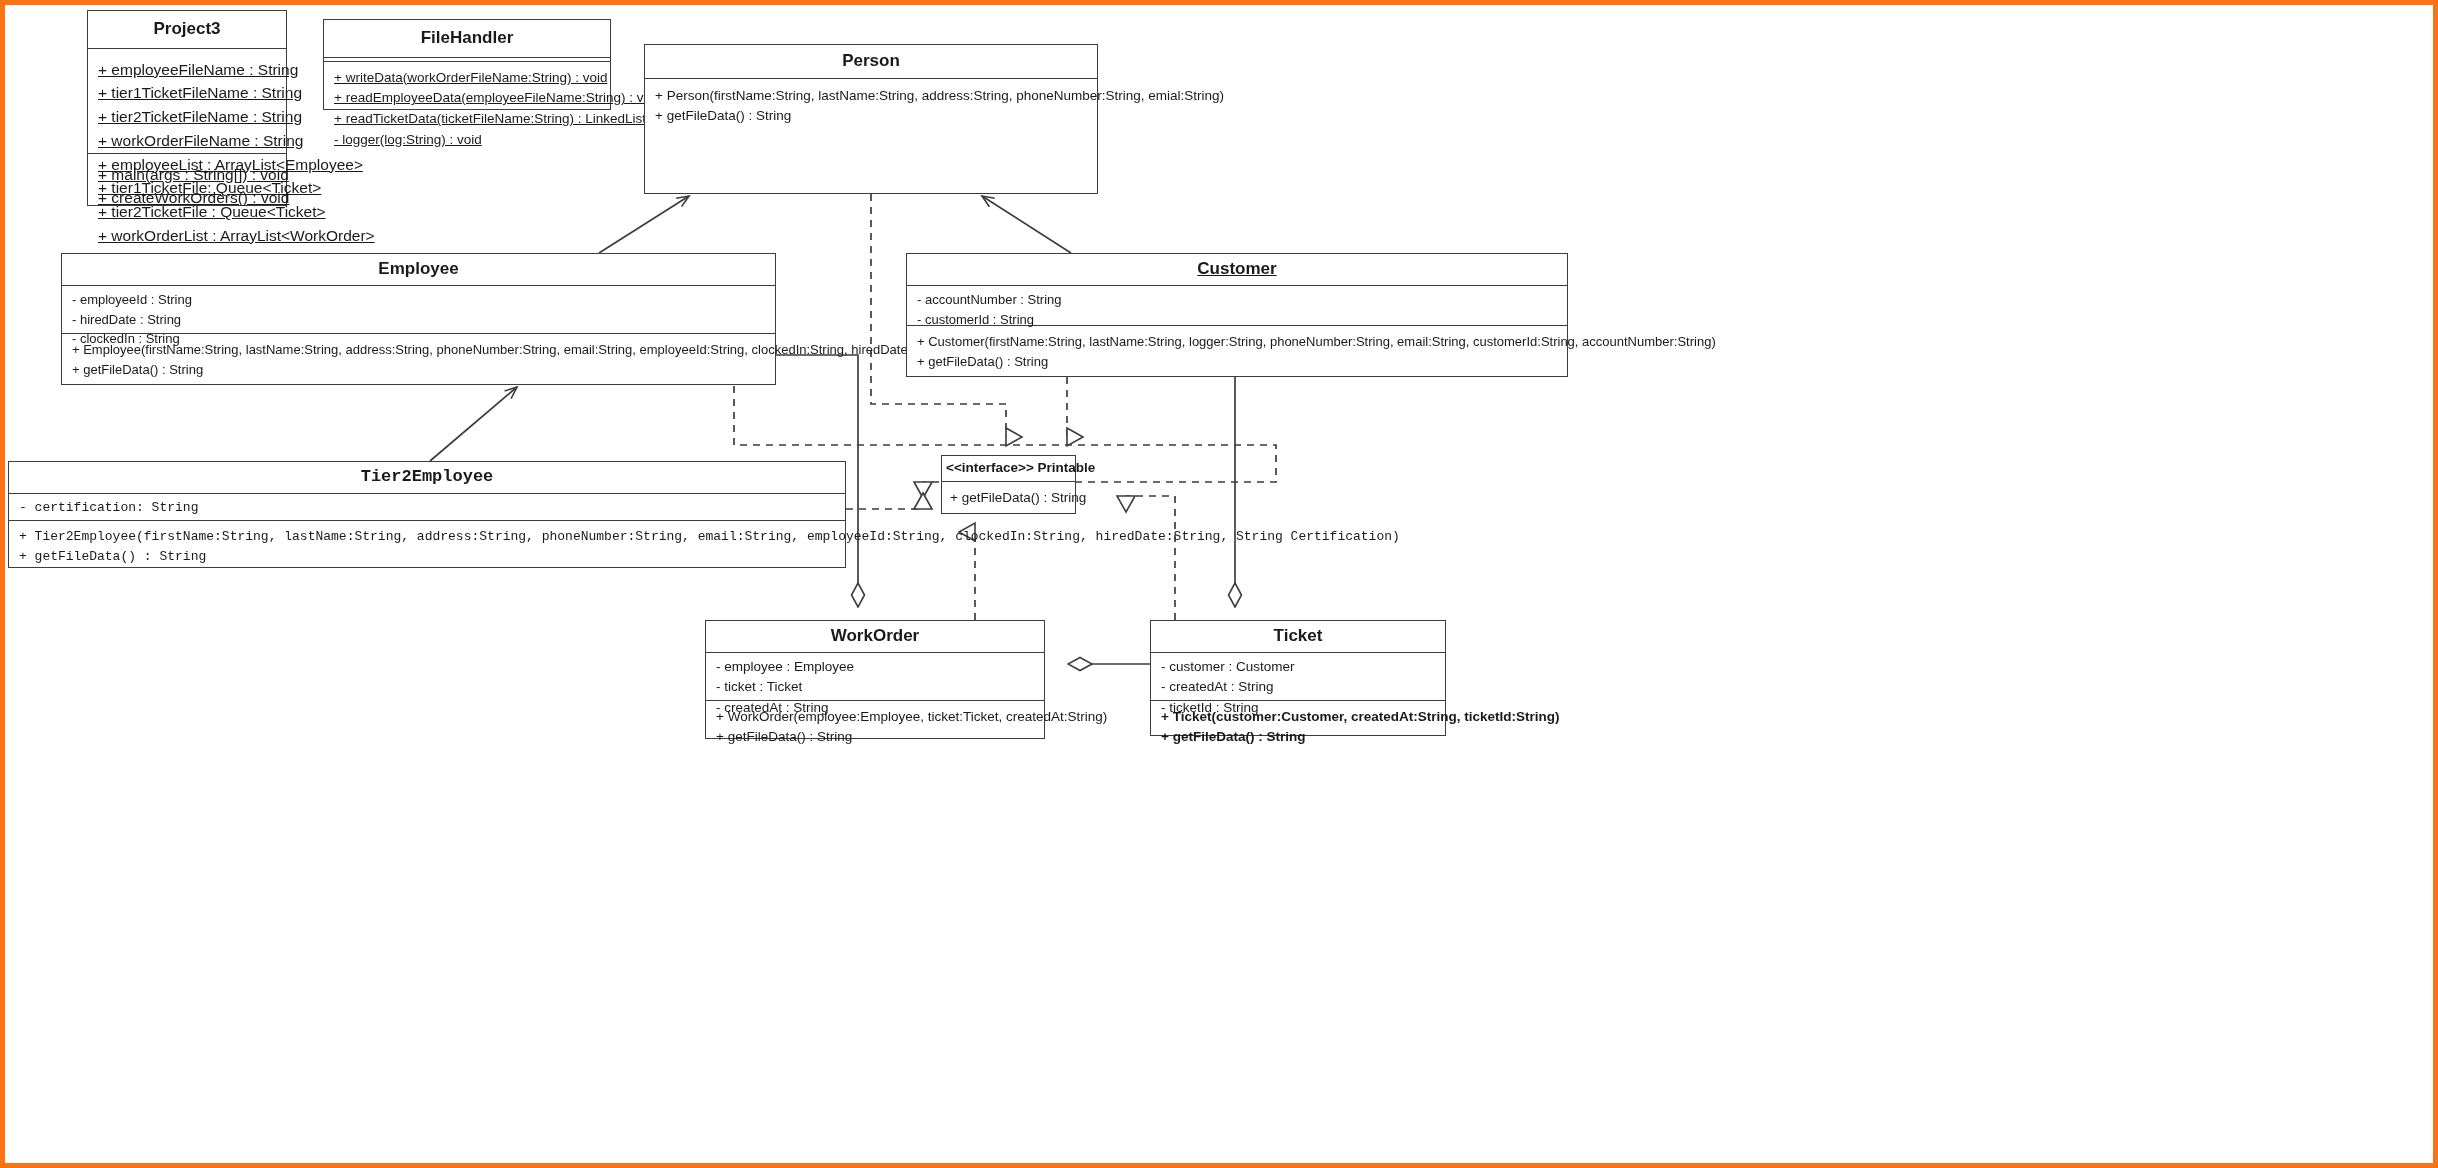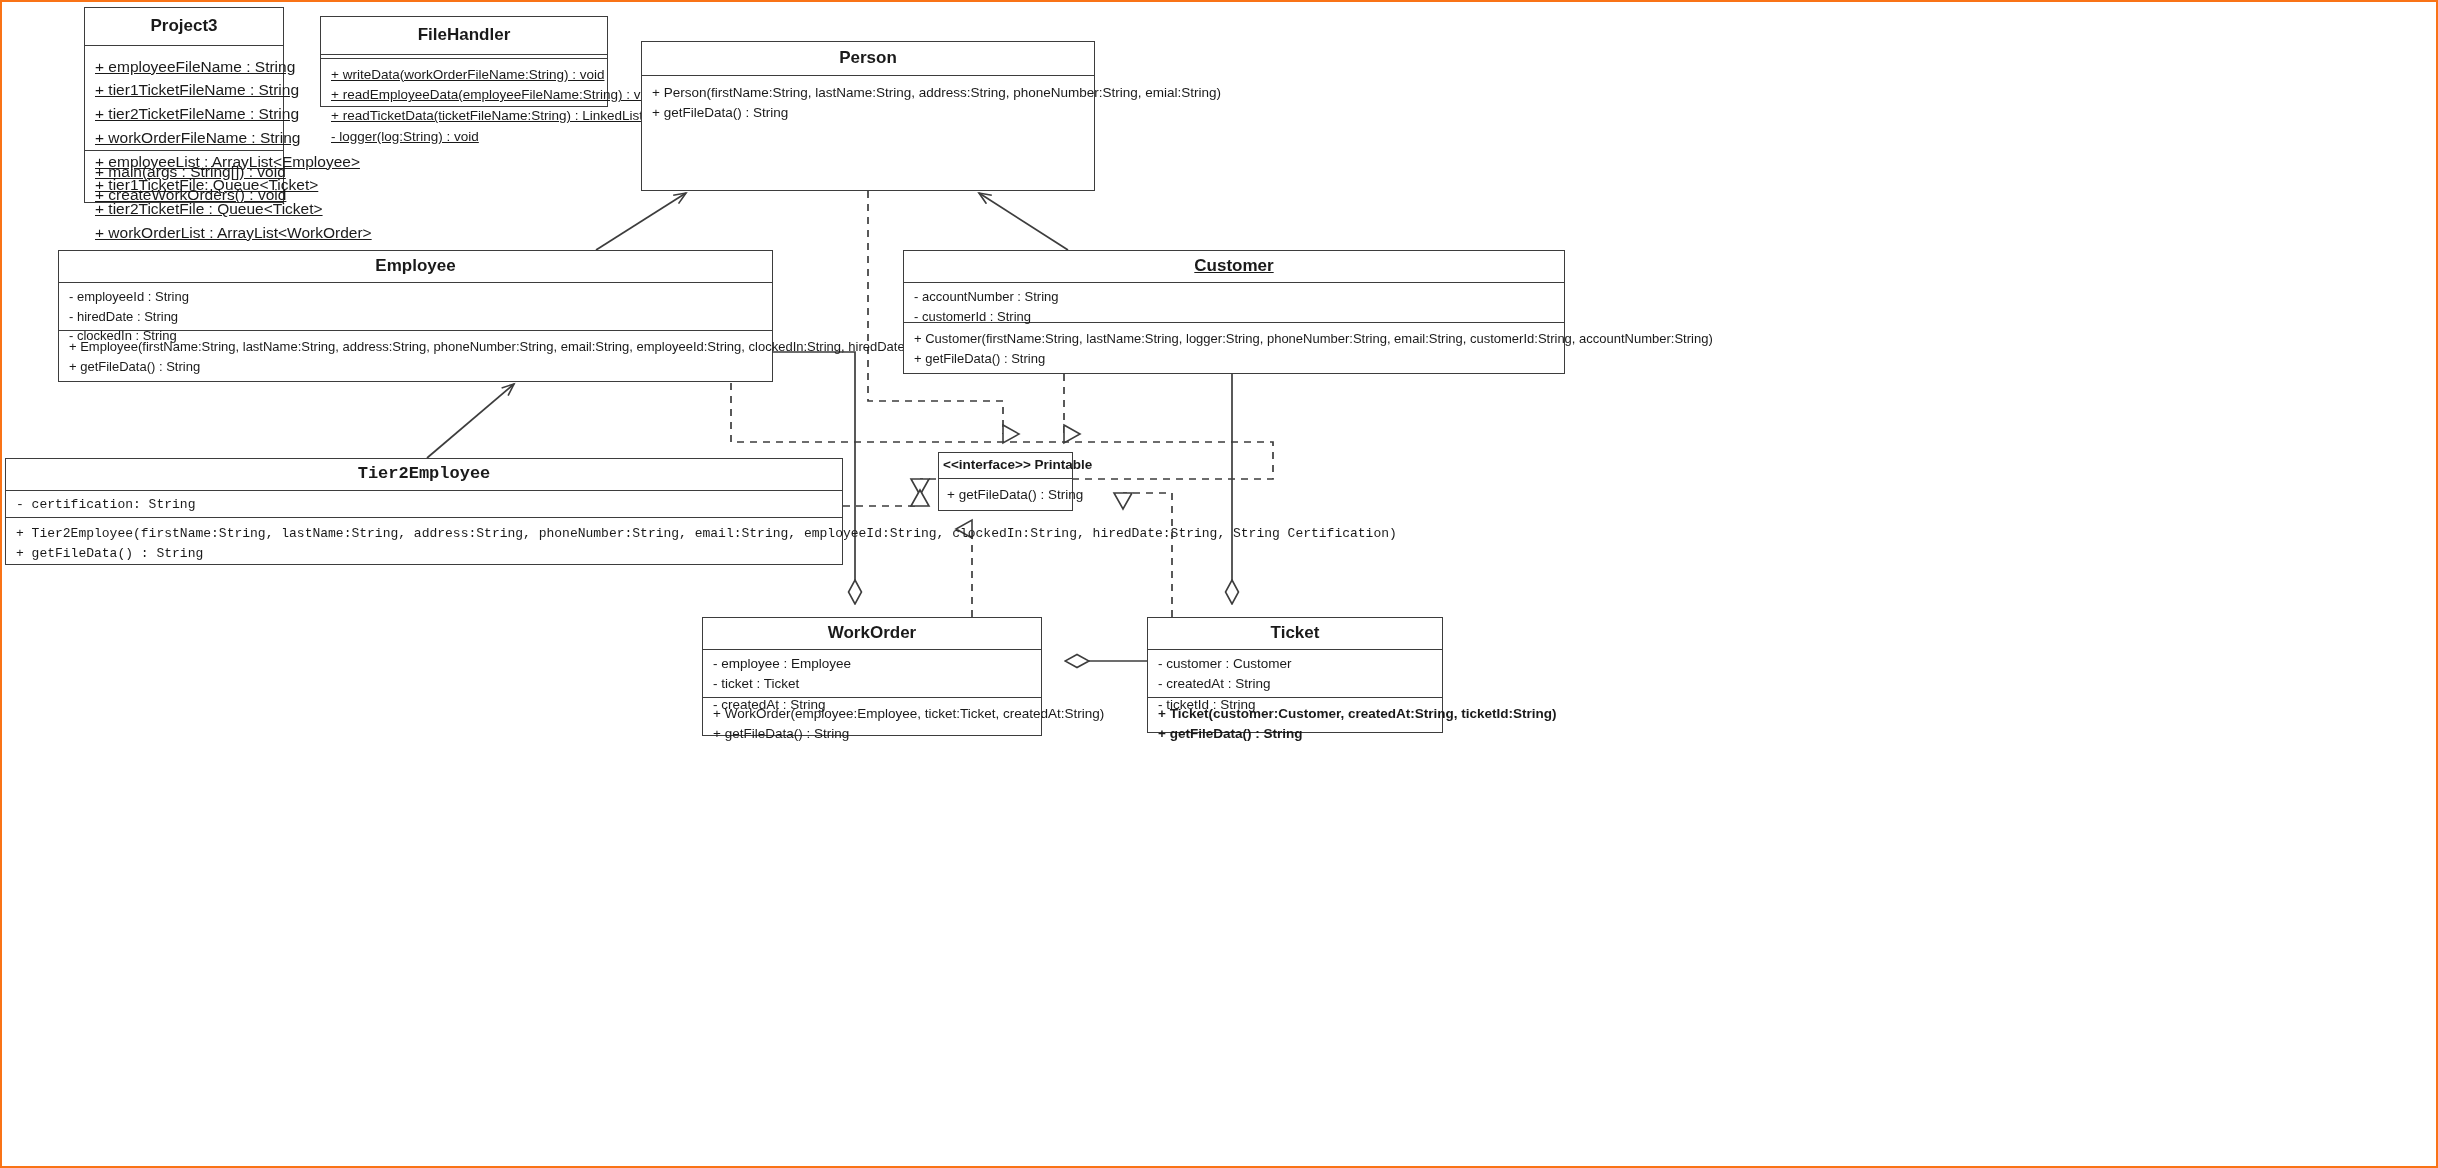--- a/index.html
+++ b/index.html
@@ -6,21 +6,21 @@
   html, body {
     margin: 0;
     padding: 0;
     background: #ffffff;
   }
   #canvas {
     position: relative;
     width: 2438px;
     height: 1168px;
     background: #ffffff;
-    border: 2px solid #f97316;
+    border: 5px solid #f97316;
     box-sizing: border-box;
     overflow: hidden;
     font-family: "Liberation Sans", sans-serif;
   }
   #edges {
     position: absolute;
     left: 0;
     top: 0;
     width: 2438px;
     height: 1168px;

